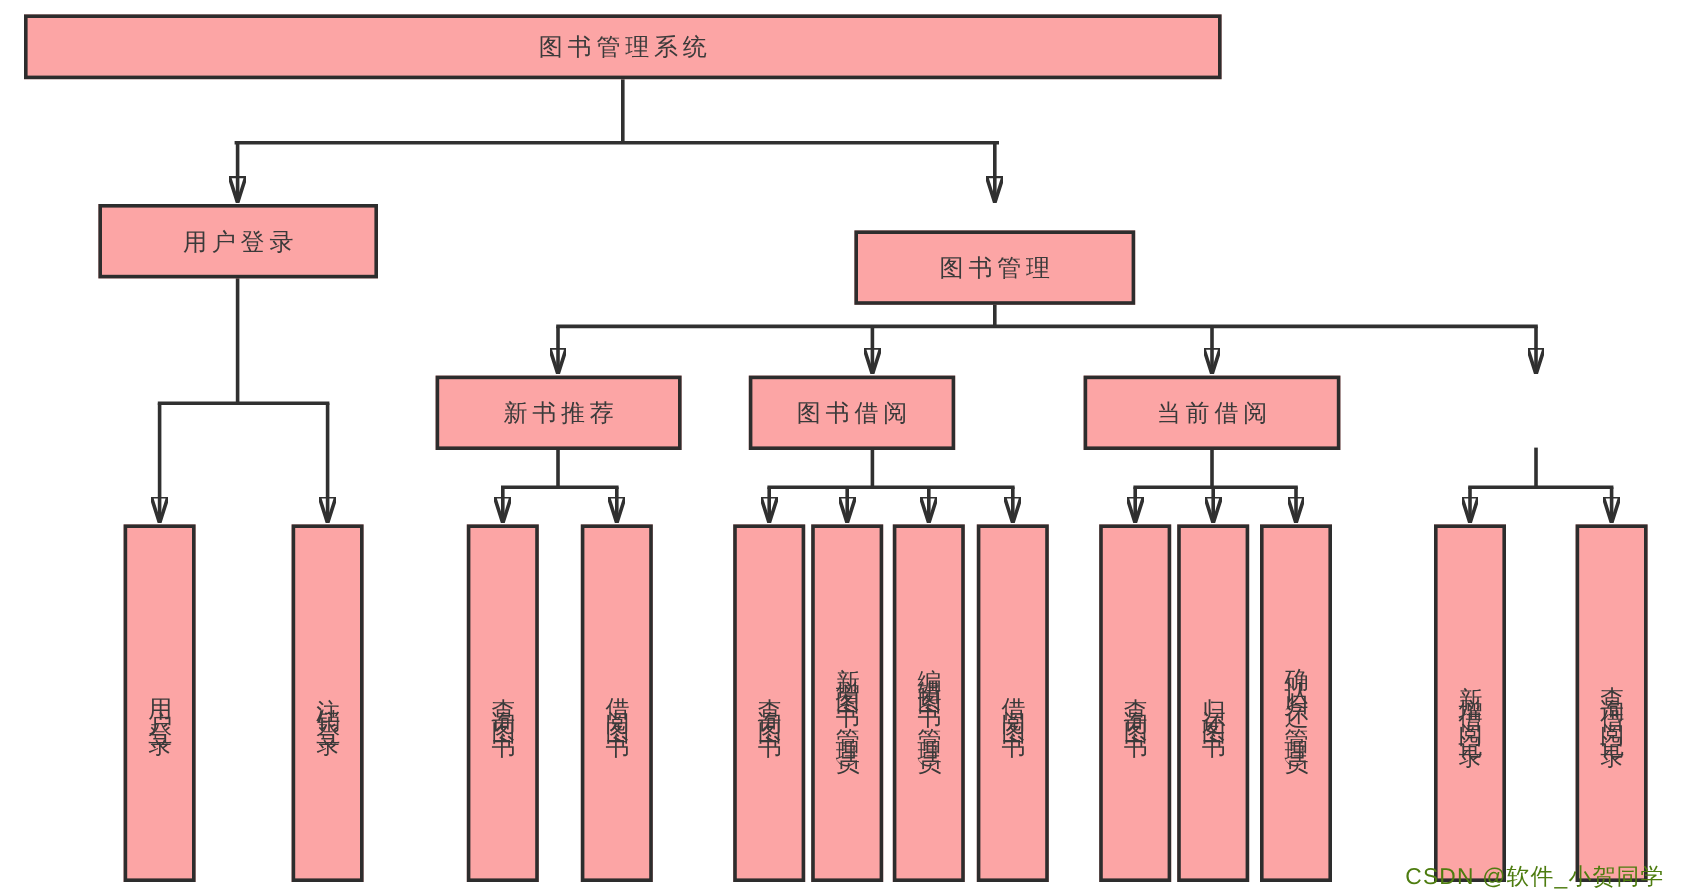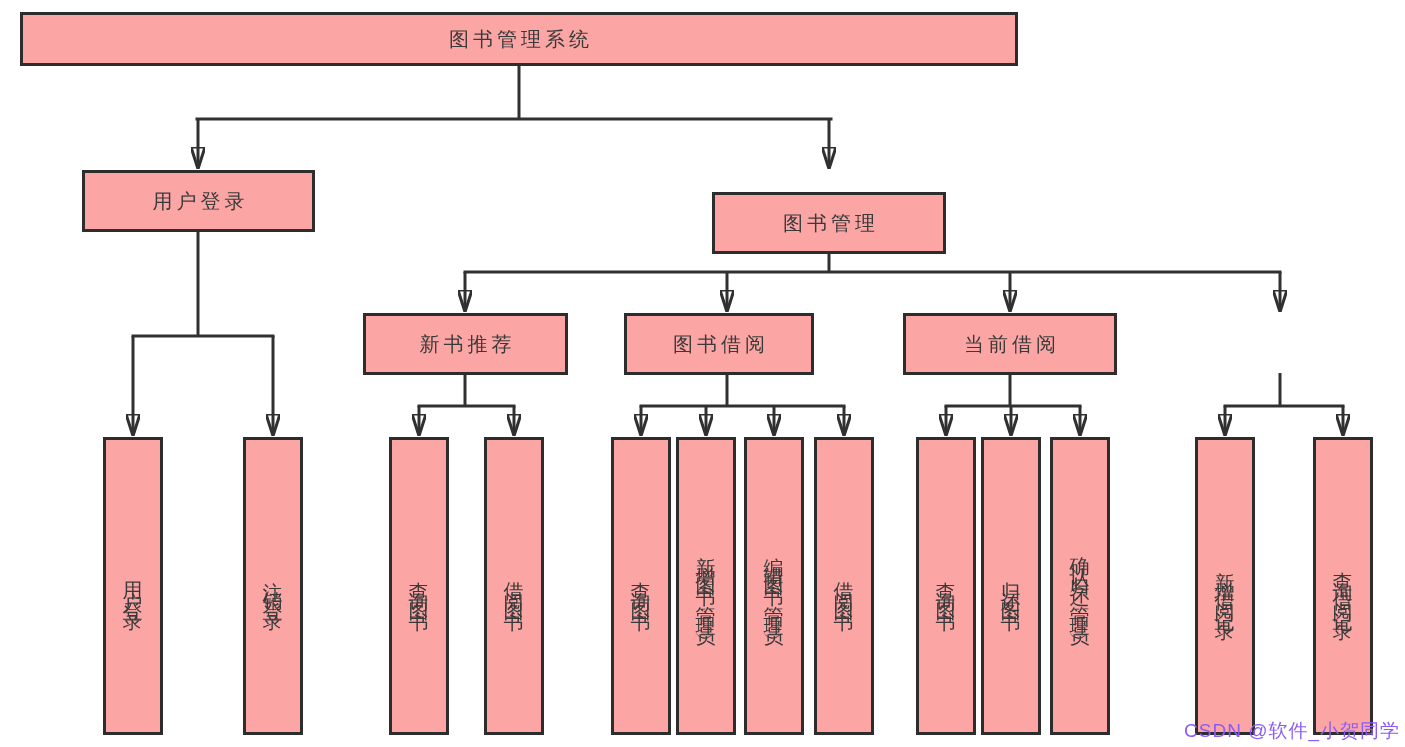--- a/index.html
+++ b/index.html
@@ -31,33 +31,33 @@
   }
   .node.v span {
     writing-mode: vertical-rl;
     text-orientation: mixed;
     font-size: 20px;
     letter-spacing: 10px;
     line-height: 1;
   }
   .watermark {
     position: absolute;
-    right: 5px;
+    right: 18px;
     bottom: 3px;
     font-size: 19px;
-    color: #8b5cf6;
+    color: #4d7c0f;
     letter-spacing: 1px;
     white-space: nowrap;
   }
   
   #n-root  { left: 20px;   top: 12px;  width: 998px; height: 54px; }
   #n-l2a   { left: 82px;   top: 170px; width: 233px; height: 62px; }
   #n-l2b   { left: 712px;  top: 170px; width: 234px; height: 62px; margin-top: 22px; }
   #n-l3a   { left: 363px;  top: 313px; width: 205px; height: 62px; }
-  #n-l3b   { left: 624px;  top: 313px; width: 190px; height: 62px; }
+  #n-l3b   { left: 624px;  top: 313px; width: 172px; height: 62px; }
   #n-l3c   { left: 903px;  top: 313px; width: 214px; height: 62px; }
   #n-l3d   { left: 1173px; top: 313px; width: 214px; height: 62px; }
   .leaf    { top: 437px; width: 60px; height: 298px; }
   #n-f01 { left: 103px; }  #n-f02 { left: 243px; }
   #n-f03 { left: 389px; }  #n-f04 { left: 484px; }
   #n-f05 { left: 611px; }  #n-f06 { left: 676px; }
   #n-f07 { left: 744px; }  #n-f08 { left: 814px; }
   #n-f09 { left: 916px; }  #n-f10 { left: 981px; }
   #n-f11 { left: 1050px; } #n-f12 { left: 1195px; }
   #n-f13 { left: 1313px; }

